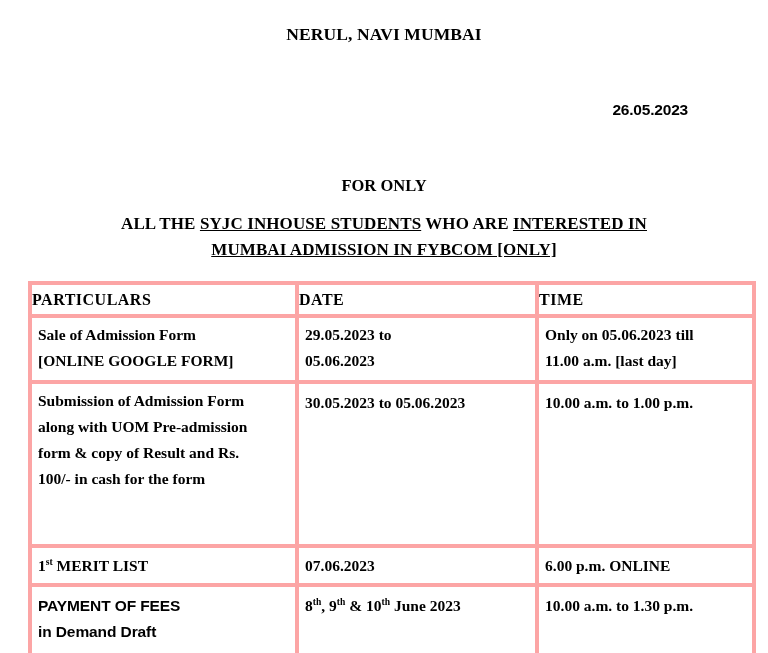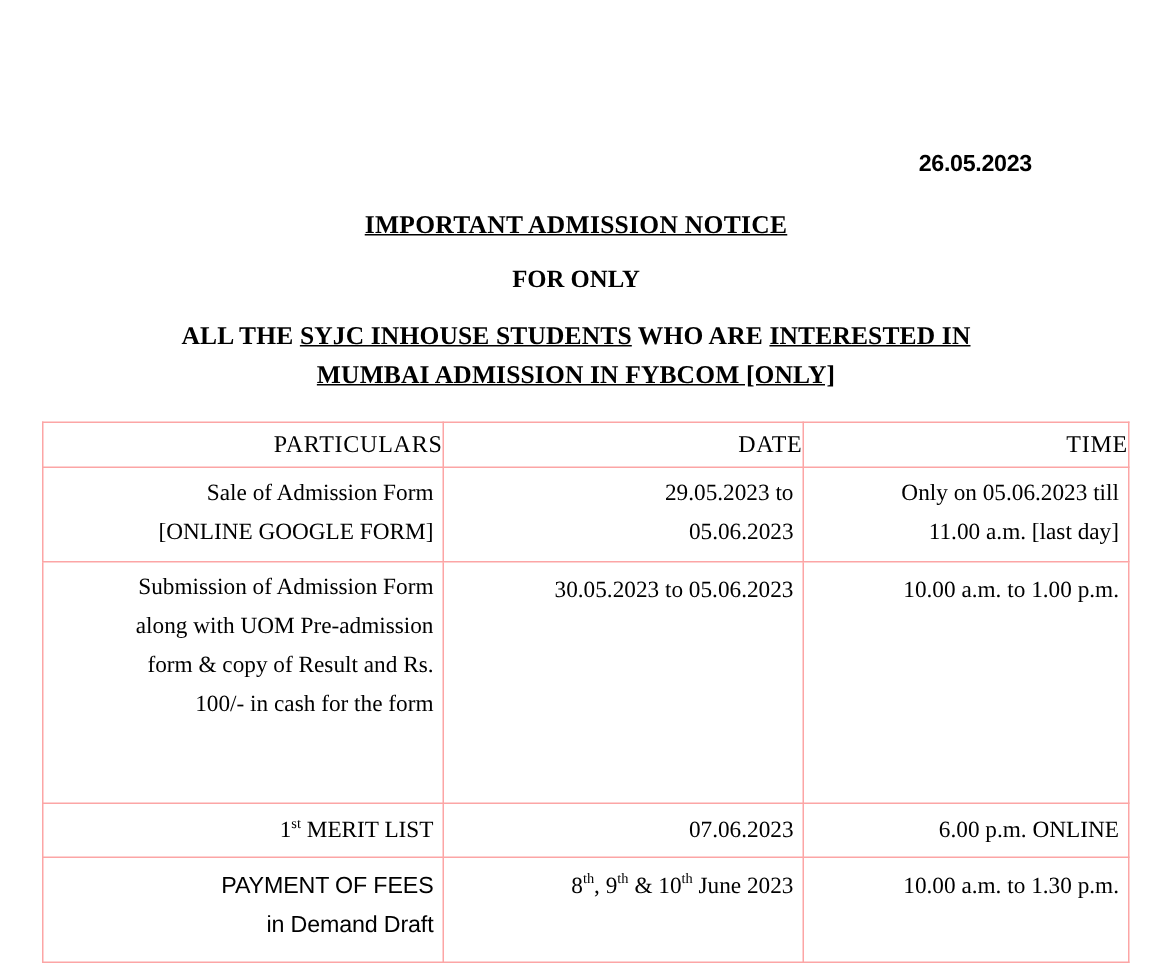--- a/index.html
+++ b/index.html
@@ -85,25 +85,25 @@
   
   .notice-table {
     position: absolute;
     top: 281px;
     left: 28px;
     width: 724px;
     border-collapse: collapse;
     table-layout: fixed;
   }
   .notice-table td, .notice-table th {
-    border: 1px solid #fca5a5;
+    border: 4px solid #fca5a5;
     padding: 0;
-    text-align: right;
+    text-align: left;
     vertical-align: top;
-    font-weight: normal;
+    font-weight: bold;
     font-size: 15.5px;
     line-height: 26px;
   }
   .col-particulars { width: 267px; }
   .col-date        { width: 240px; }
   .col-time        { width: 217px; }
 
   .notice-table thead th {
     height: 29px;
     line-height: 29px;
@@ -138,27 +138,25 @@
   }
 
   .spacer-top-4 { padding-top: 6px; }
 </style>
 </head>
 <body>
 
 <div class="page">
 
   <div class="college-header">
+    <span class="line2">NERUL, NAVI MUMBAI</span>
   </div>
 
   <div class="notice-date">26.05.2023</div>
 
-  <div class="notice-title">
-    <span class="u">IMPORTANT ADMISSION NOTICE</span>
-  </div>
 
   <div class="for-only">FOR ONLY</div>
 
   <div class="audience">
     <span>ALL THE </span><span class="u">SYJC INHOUSE STUDENTS</span><span> WHO ARE </span><span class="u">INTERESTED IN</span>
     <span class="l2 u">MUMBAI ADMISSION IN FYBCOM [ONLY]</span>
   </div>
 
   <table class="notice-table">
     <colgroup>

